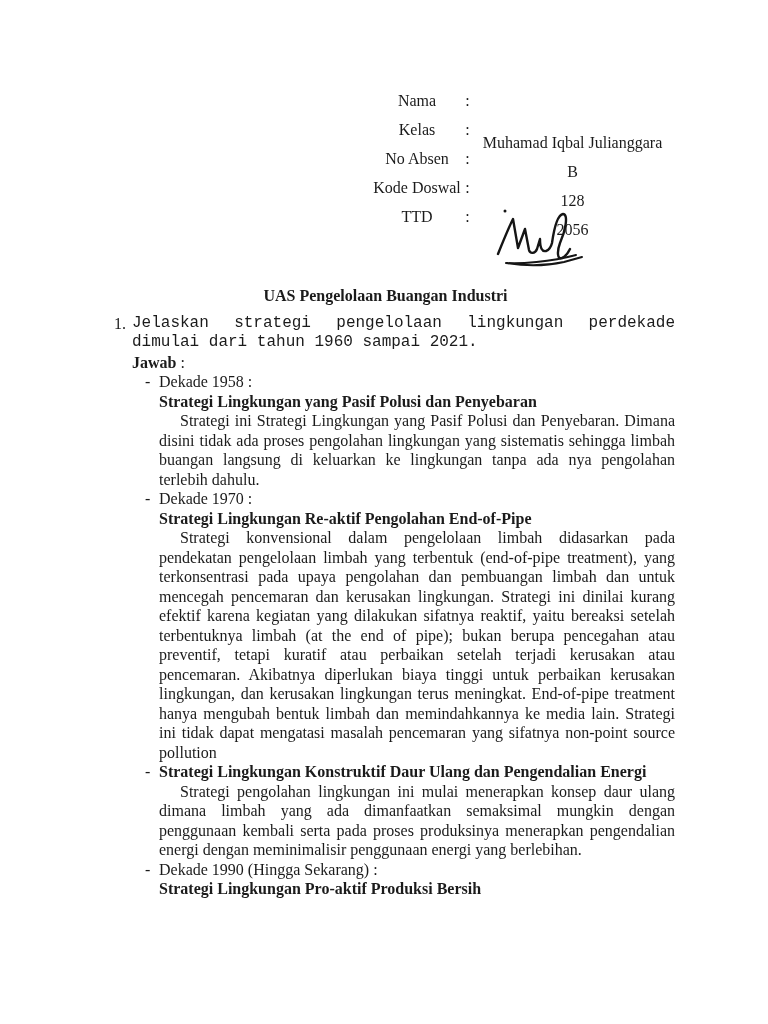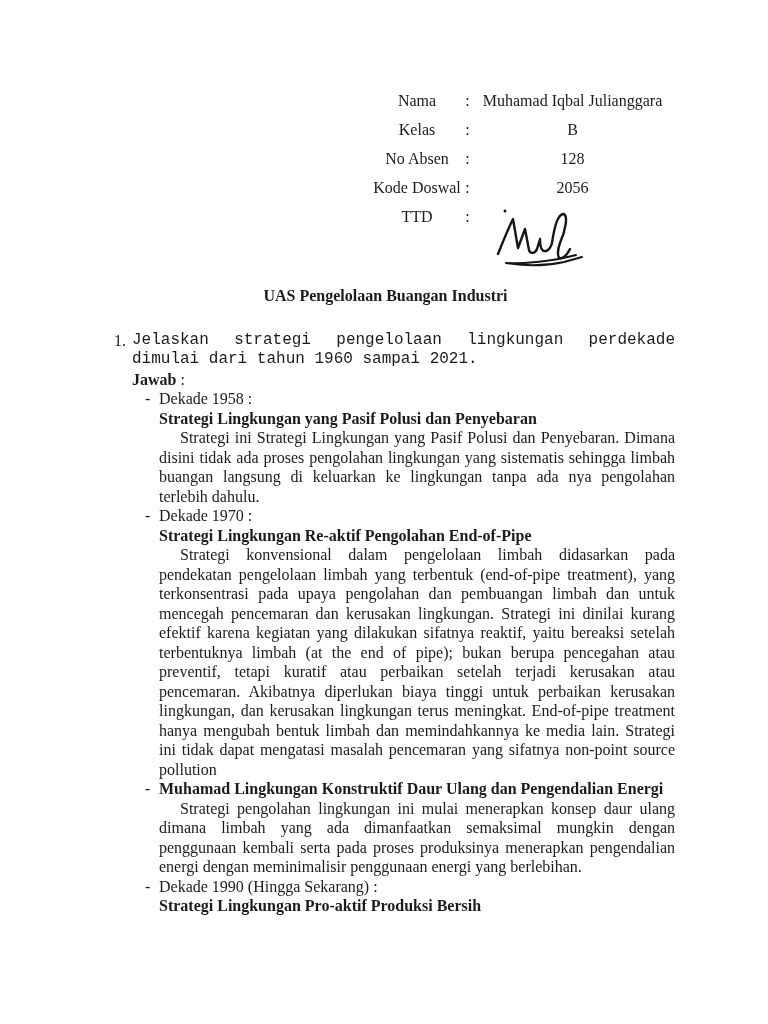--- a/index.html
+++ b/index.html
@@ -16,41 +16,41 @@
 
   
   .header-block {
     position: absolute;
     left: 372px; top: 86px;
     width: 300px;
   }
   .hrow { display: flex; height: 29px; line-height: 29px; white-space: nowrap; text-align: center; }
   .hlabel { width: 90px; }
   .hsep { width: 11px; }
-  .hvalue { flex: 1; }
+  .hvalue { flex: 1; margin-top: 42px; }
 
   
   .signature {
     position: absolute;
     left: 492px; top: 207px;
     width: 96px; height: 64px;
   }
 
   
   .main {
     position: absolute;
     left: 114px; top: 286px;
     width: 561px;
     line-height: 19.5px;
   }
   .doc-title {
     font-weight: bold;
     text-align: center;
     padding-right: 18px;
-    margin-bottom: 25px;
+    margin-bottom: 8px;
   }
   .qitem { display: flex; }
   .qnum { width: 18px; flex: 0 0 18px; }
   .qbody { flex: 1; min-width: 0; }
   .qtext { text-align: justify; font-family: Liberation Mono, monospace; }
   .answer-line b { font-weight: bold; }
   .decade { display: flex; }
   .dash { flex: 0 0 27px; width: 27px; padding-left: 13px; }
   .dcontent { flex: 1; min-width: 0; }
   .dheading { font-weight: bold; }
@@ -133,21 +133,21 @@
           <div class="dcontent">
             <div class="dlabel">Dekade 1970 :</div>
             <div class="dheading">Strategi Lingkungan Re-aktif Pengolahan End-of-Pipe</div>
             <p class="dbody">Strategi konvensional dalam pengelolaan limbah didasarkan pada pendekatan pengelolaan limbah yang terbentuk (end-of-pipe treatment), yang terkonsentrasi pada upaya pengolahan dan pembuangan limbah dan untuk mencegah pencemaran dan kerusakan lingkungan. Strategi ini dinilai kurang efektif karena kegiatan yang dilakukan sifatnya reaktif, yaitu bereaksi setelah terbentuknya limbah (at the end of pipe); bukan berupa pencegahan atau preventif, tetapi kuratif atau perbaikan setelah terjadi kerusakan atau pencemaran. Akibatnya diperlukan biaya tinggi untuk perbaikan kerusakan lingkungan, dan kerusakan lingkungan terus meningkat. End-of-pipe treatment hanya mengubah bentuk limbah dan memindahkannya ke media lain. Strategi ini tidak dapat mengatasi masalah pencemaran yang sifatnya non-point source pollution</p>
           </div>
         </div>
 
         <div class="decade">
           <span class="dash">-</span>
           <div class="dcontent">
-            <div class="dheading">Muhamad Lingkungan Konstruktif Daur Ulang dan Pengendalian Energi</div>
+            <div class="dheading">Strategi Lingkungan Konstruktif Daur Ulang dan Pengendalian Energi</div>
             <p class="dbody">Strategi pengolahan lingkungan ini mulai menerapkan konsep daur ulang dimana limbah yang ada dimanfaatkan semaksimal mungkin dengan penggunaan kembali serta pada proses produksinya menerapkan pengendalian energi dengan meminimalisir penggunaan energi yang berlebihan.</p>
           </div>
         </div>
 
         <div class="decade">
           <span class="dash">-</span>
           <div class="dcontent">
             <div class="dlabel">Dekade 1990 (Hingga Sekarang) :</div>
             <div class="dheading">Strategi Lingkungan Pro-aktif Produksi Bersih</div>
           </div>

